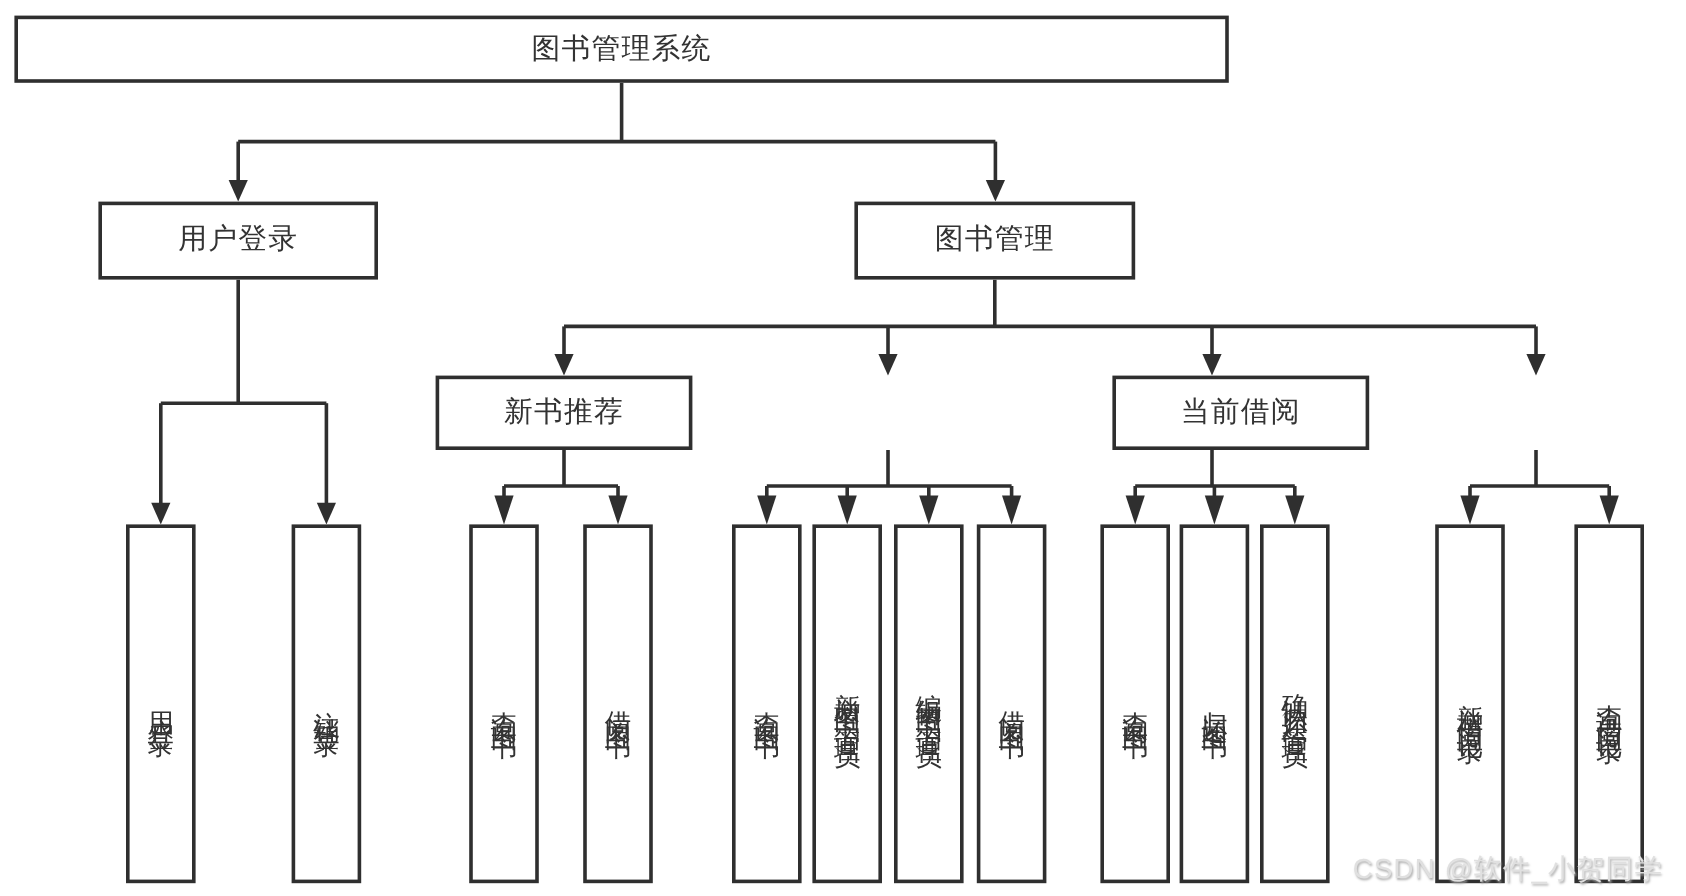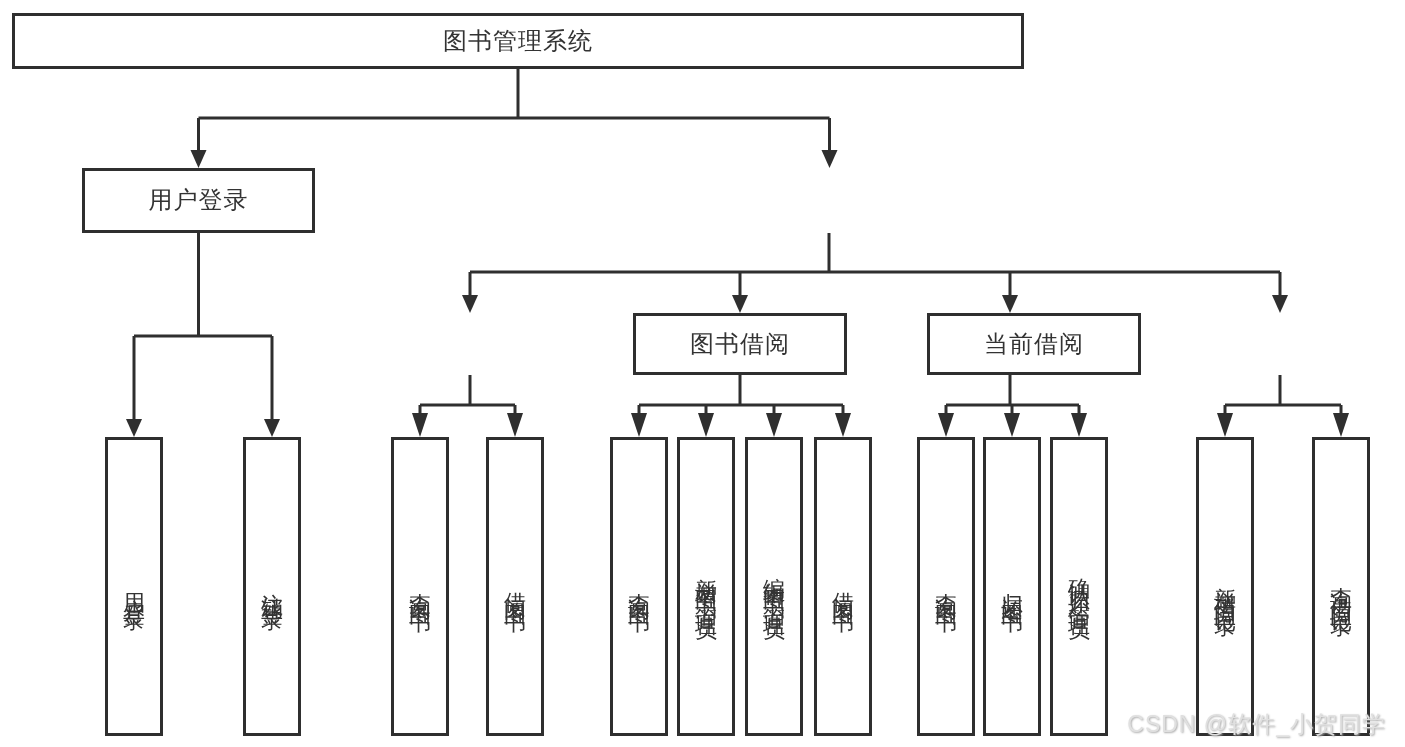--- a/index.html
+++ b/index.html
@@ -141,23 +141,26 @@
     </g>
   </svg>
 
   <div class="box h" style="left:12px;top:13px;width:1012px;height:56px">
     <span class="lbl">图书管理系统</span>
   </div>
 
   <div class="box h" style="left:82px;top:168px;width:233px;height:65px">
     <span class="lbl">用户登录</span>
   </div>
-
-  <div class="box h" style="left:633px;top:313px;width:214px;height:62px">
-    <span class="lbl">图书借阅</span>
+  <div class="box h" style="left:712px;top:168px;width:234px;height:65px">
+    <span class="lbl">图书管理</span>
+  </div>
+
+  <div class="box h" style="left:363px;top:313px;width:214px;height:62px">
+    <span class="lbl">新书推荐</span>
   </div>
   <div class="box h" style="left:927px;top:313px;width:214px;height:62px">
     <span class="lbl">当前借阅</span>
   </div>
 
   <div class="box v" style="left:105px;top:437px;width:58px;height:299px">
     <span class="lbl">用户登录</span>
   </div>
   <div class="box v" style="left:243px;top:437px;width:58px;height:299px">
     <span class="lbl">注销登录</span>

